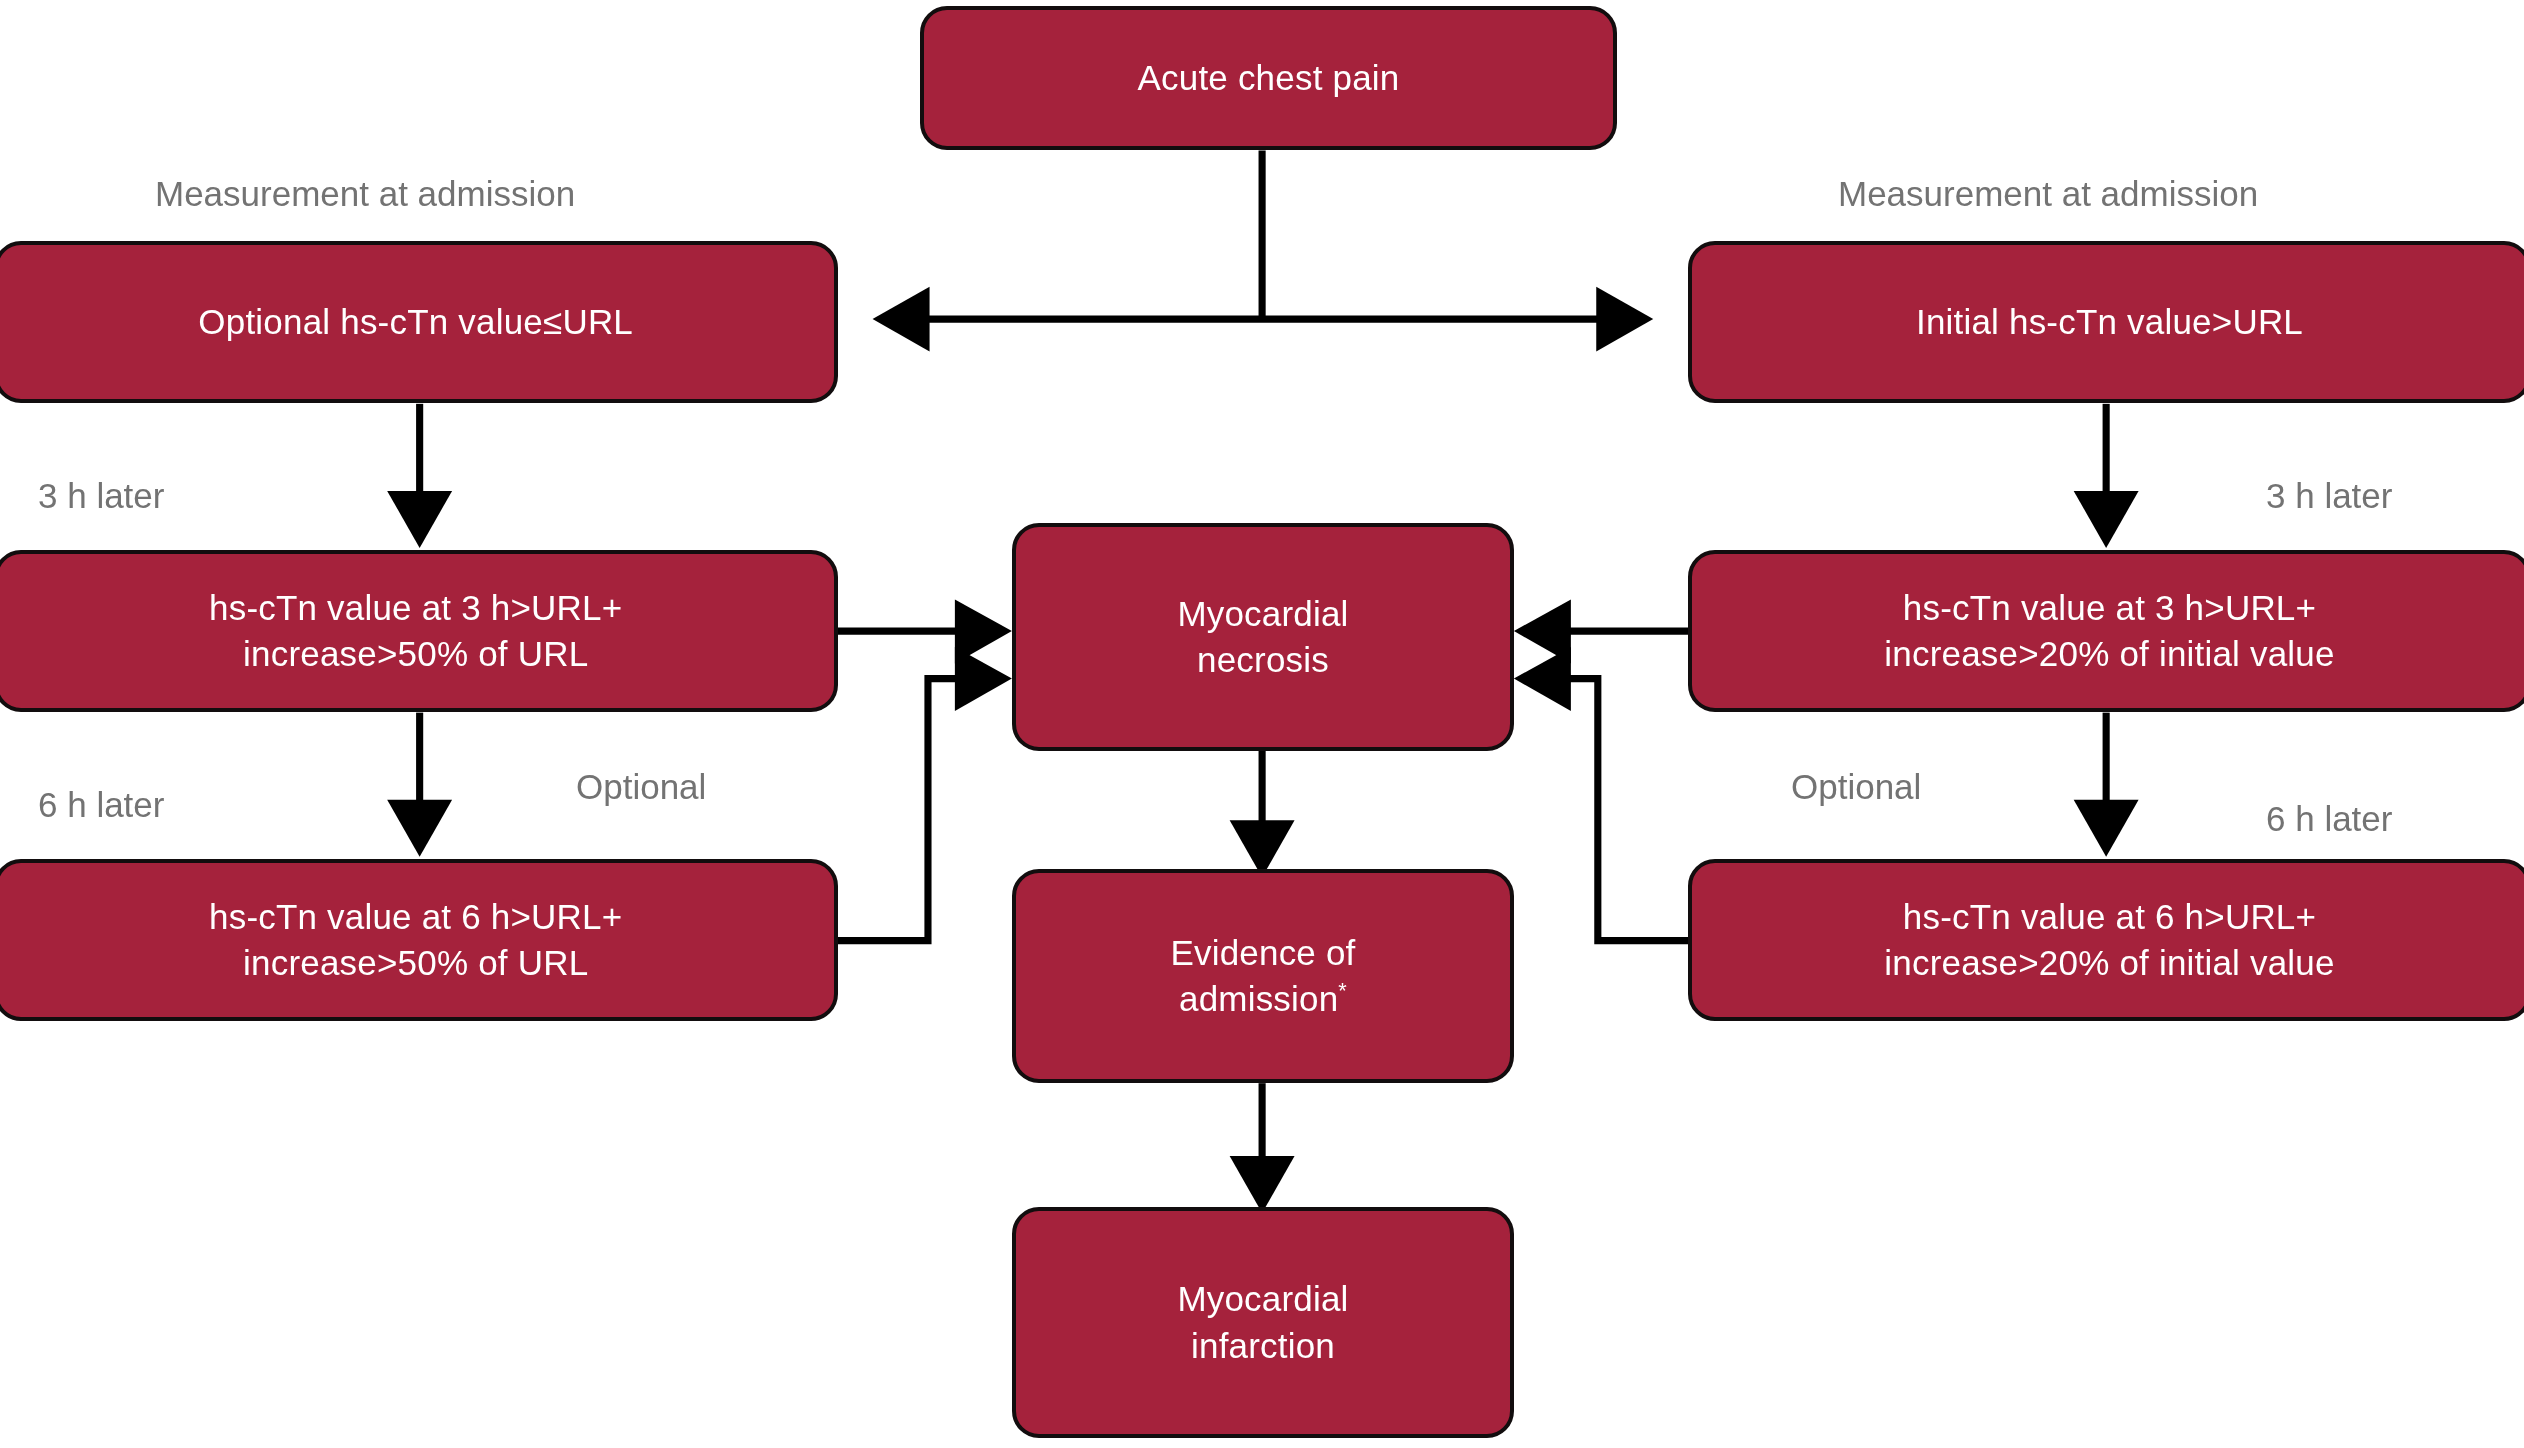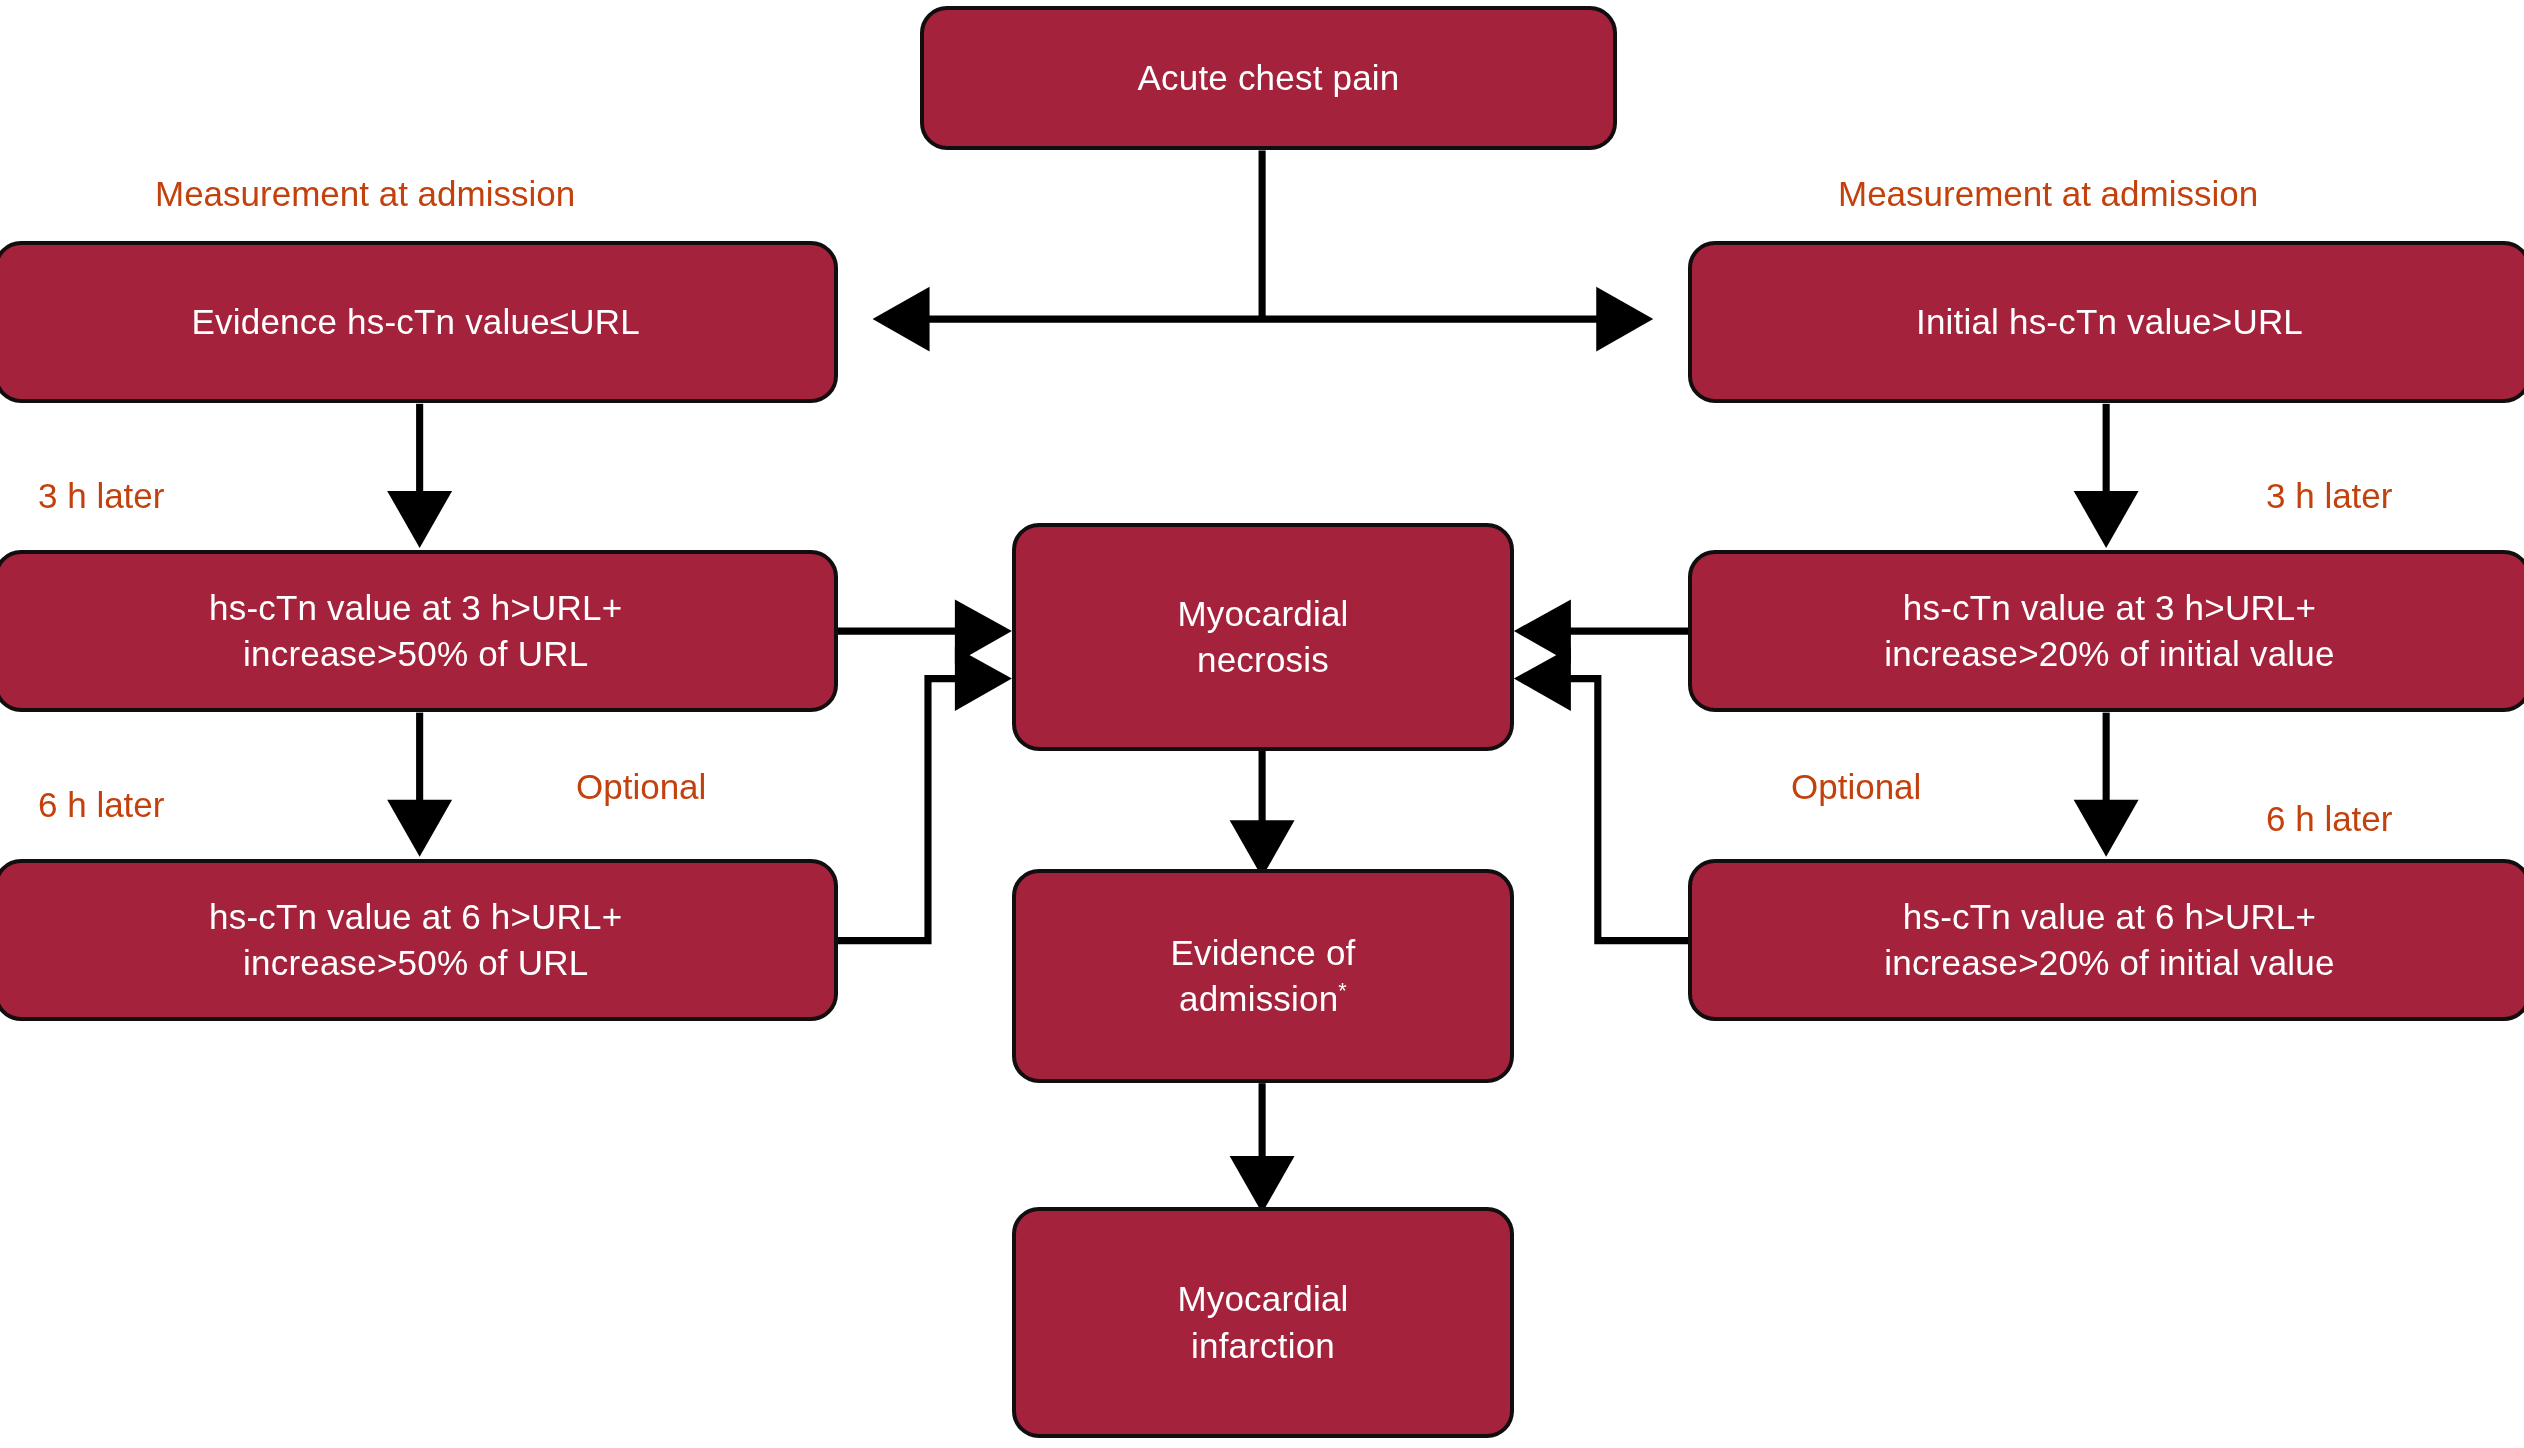--- a/index.html
+++ b/index.html
@@ -48,21 +48,21 @@
     width: 100%;
     white-space: pre-line;
   }
   .node sup {
     font-size: 0.62em;
     vertical-align: super;
     line-height: 0;
   }
   .caption {
     position: absolute;
-    color: #c2410c;
+    color: #737373;
     font-size: 35px;
     line-height: 1.2;
     white-space: nowrap;
     z-index: 3;
   }
 </style>
 </head>
 <body>
 
 <div id="canvas">
@@ -114,21 +114,21 @@
 
       <polygon points="1594,1532 1553,1460 1635,1460"></polygon>
     </g>
   </svg>
 
   <div class="node" style="left:920px; top:6.3px; width:697px; height:144px;">
     <span class="txt">Acute chest pain</span>
   </div>
 
   <div class="node" style="left:-6.3px; top:241px; width:844px; height:162px;">
-    <span class="txt">Evidence hs-cTn value≤URL</span>
+    <span class="txt">Optional hs-cTn value≤URL</span>
   </div>
 
   <div class="node" style="left:1688px; top:241px; width:843px; height:162px;">
     <span class="txt">Initial hs-cTn value&gt;URL</span>
   </div>
 
   <div class="node" style="left:-6.3px; top:550px; width:844px; height:162px;">
     <span class="txt">hs-cTn value at 3 h&gt;URL+
 increase&gt;50% of URL</span>
   </div>

